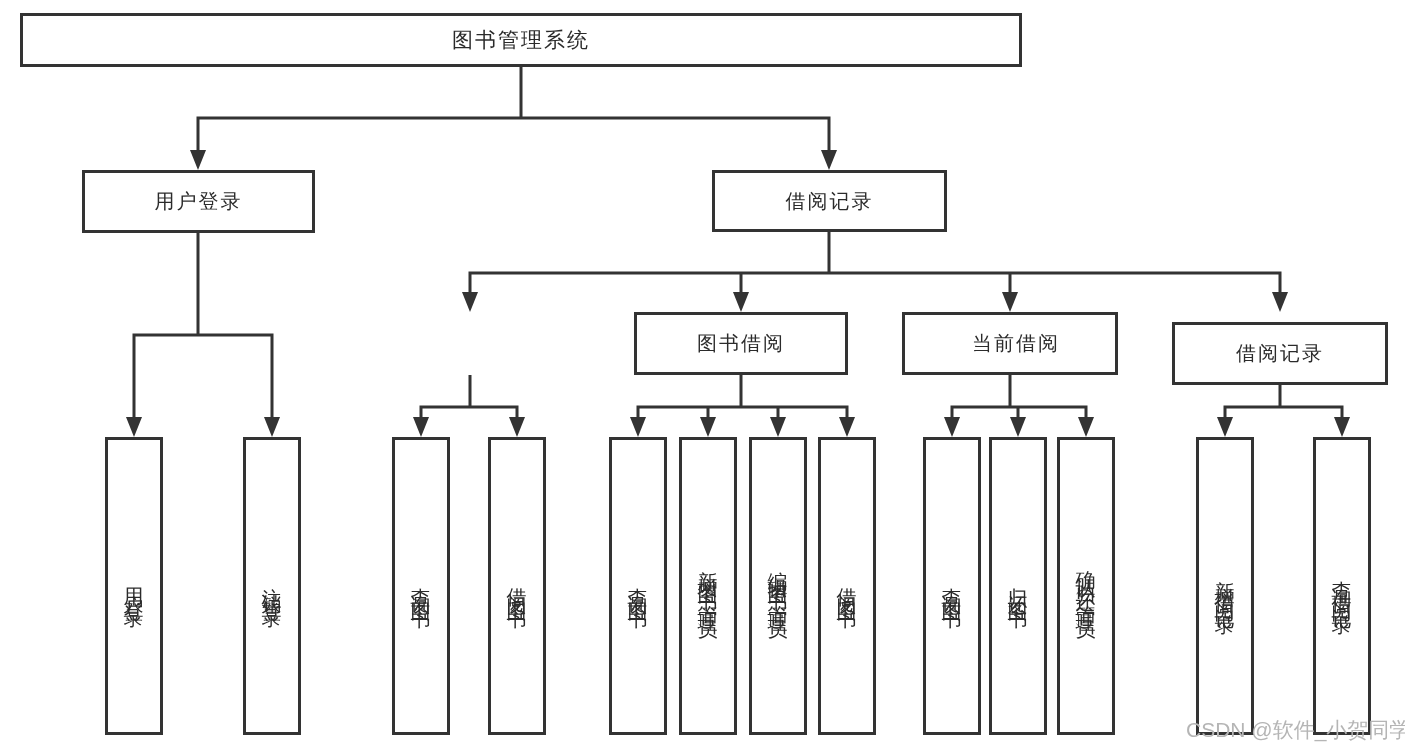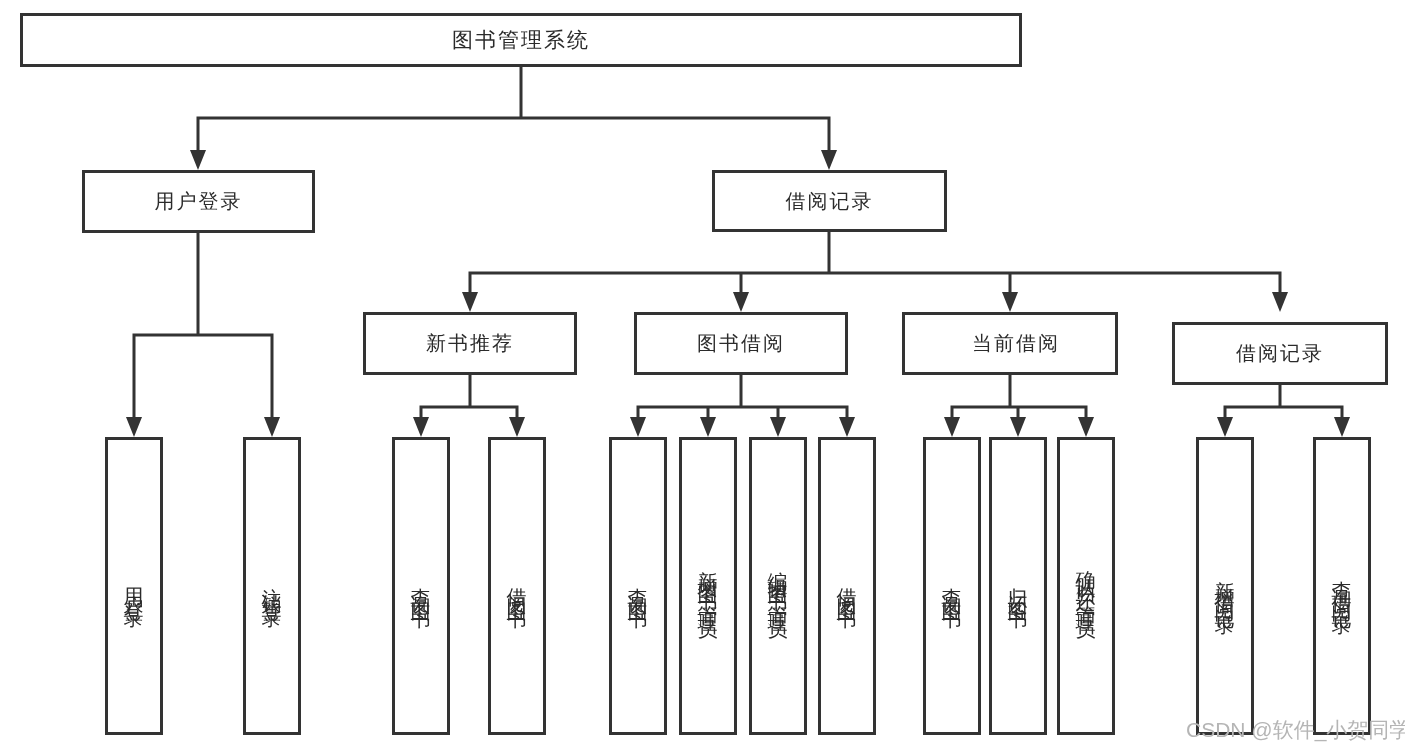--- a/index.html
+++ b/index.html
@@ -111,23 +111,20 @@
     <span class="h-label">图书管理系统</span>
   </div>
 
   <div class="node" style="left:82px; top:170px; width:233px; height:63px;">
     <span class="h-label">用户登录</span>
   </div>
   <div class="node" style="left:712px; top:170px; width:235px; height:62px;">
     <span class="h-label">借阅记录</span>
   </div>
 
-  <div class="node" style="left:363px; top:312px; width:214px; height:63px;">
-    <span class="h-label">新书推荐</span>
-  </div>
   <div class="node" style="left:634px; top:312px; width:214px; height:63px;">
     <span class="h-label">图书借阅</span>
   </div>
   <div class="node" style="left:902px; top:312px; width:216px; height:63px;padding-left:12px;">
     <span class="h-label">当前借阅</span>
   </div>
   <div class="node" style="left:1172px; top:312px; width:216px; height:63px;margin-top:10px;">
     <span class="h-label">借阅记录</span>
   </div>
 

